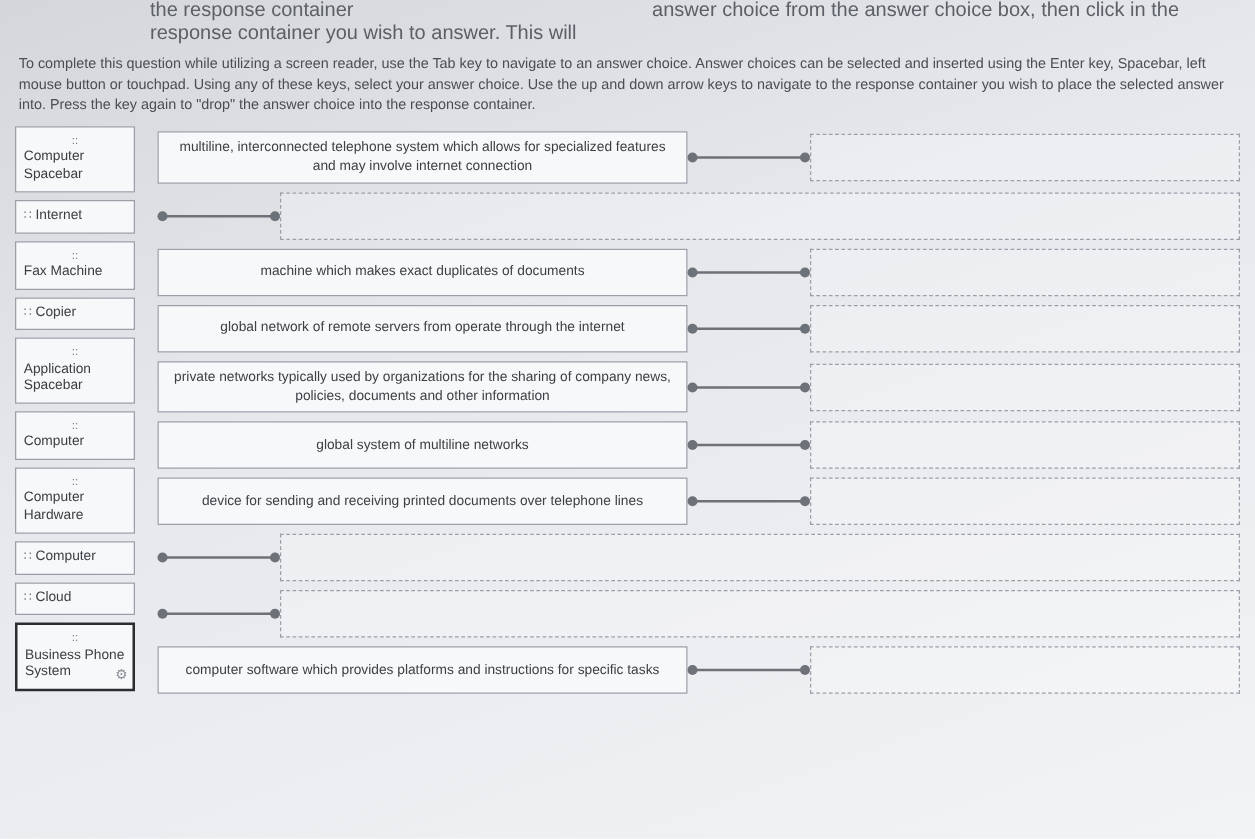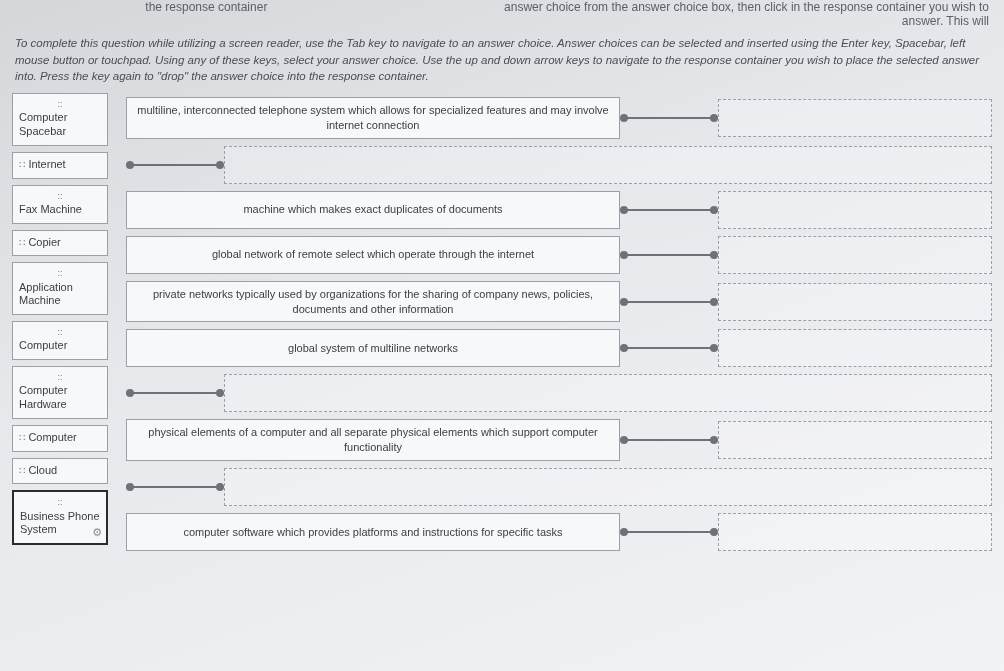--- a/index.html
+++ b/index.html
@@ -7,30 +7,28 @@
     font-family: Arial, Helvetica, sans-serif;
     background: linear-gradient(160deg, #d4d6da 0%, #e6e8ec 40%, #f2f3f5 100%);
     color: #3a3a3a;
     width: 1004px;
     height: 671px;
     overflow: hidden;
     font-size: 11px;
   }
   .topbar {
     padding: 0 15px 3px 120px;
-    font-size: 12px;
+    font-size: 16px;
     color: #5b5f66;
-    text-align: right;
   }
   .instructions {
     padding: 4px 15px 8px 15px;
     font-size: 11.5px;
     color: #4a4d52;
     line-height: 1.45;
-    font-style: italic;
   }
   .workarea {
     display: flex;
     padding: 0 6px 0 12px;
     gap: 18px;
     align-items: flex-start;
   }
   .choices-col {
     width: 96px;
     display: flex;
@@ -70,21 +68,21 @@
     display: flex;
     flex-direction: column;
     gap: 7px;
     padding-top: 4px;
   }
   .match-row {
     display: flex;
     align-items: center;
   }
   .definition {
-    width: 494px;
+    width: 424px;
     min-height: 38px;
     border: 1px solid #9a9fa8;
     background: #f7f8fa;
     display: flex;
     align-items: center;
     justify-content: center;
     text-align: center;
     padding: 5px 10px;
     font-size: 11px;
     color: #3d4045;
@@ -141,21 +139,21 @@
         <div>Computer Spacebar</div>
       </div>
       <div class="choice"><span class="grip-sym"></span><span>Internet</span></div>
       <div class="choice">
         <span class="grip center">::</span>
         <div>Fax Machine</div>
       </div>
       <div class="choice"><span class="grip-sym"></span><span>Copier</span></div>
       <div class="choice">
         <span class="grip center">::</span>
-        <div>Application Machine</div>
+        <div>Application Spacebar</div>
       </div>
       <div class="choice">
         <span class="grip center">::</span>
         <div>Computer</div>
       </div>
       <div class="choice">
         <span class="grip center">::</span>
         <div>Computer Hardware</div>
       </div>
       <div class="choice"><span class="grip-sym"></span><span>Computer</span></div>
@@ -176,40 +174,40 @@
       <div class="match-row">
         <div class="connector"></div>
         <div class="dropzone"></div>
       </div>
       <div class="match-row">
         <div class="definition">machine which makes exact duplicates of documents</div>
         <div class="connector"></div>
         <div class="dropzone"></div>
       </div>
       <div class="match-row">
-        <div class="definition">global network of remote select which operate through the internet</div>
+        <div class="definition">global network of remote servers from operate through the internet</div>
         <div class="connector"></div>
         <div class="dropzone"></div>
       </div>
       <div class="match-row">
         <div class="definition">private networks typically used by organizations for the sharing of company news, policies, documents and other information</div>
         <div class="connector"></div>
         <div class="dropzone"></div>
       </div>
       <div class="match-row">
         <div class="definition">global system of multiline networks</div>
         <div class="connector"></div>
         <div class="dropzone"></div>
       </div>
       <div class="match-row">
-        <div class="connector"></div>
-        <div class="dropzone"></div>
-      </div>
-      <div class="match-row">
-        <div class="definition">physical elements of a computer and all separate physical elements which support computer functionality</div>
+        <div class="definition">device for sending and receiving printed documents over telephone lines</div>
+        <div class="connector"></div>
+        <div class="dropzone"></div>
+      </div>
+      <div class="match-row">
         <div class="connector"></div>
         <div class="dropzone"></div>
       </div>
       <div class="match-row">
         <div class="connector"></div>
         <div class="dropzone"></div>
       </div>
       <div class="match-row">
         <div class="definition">computer software which provides platforms and instructions for specific tasks</div>
         <div class="connector"></div>

